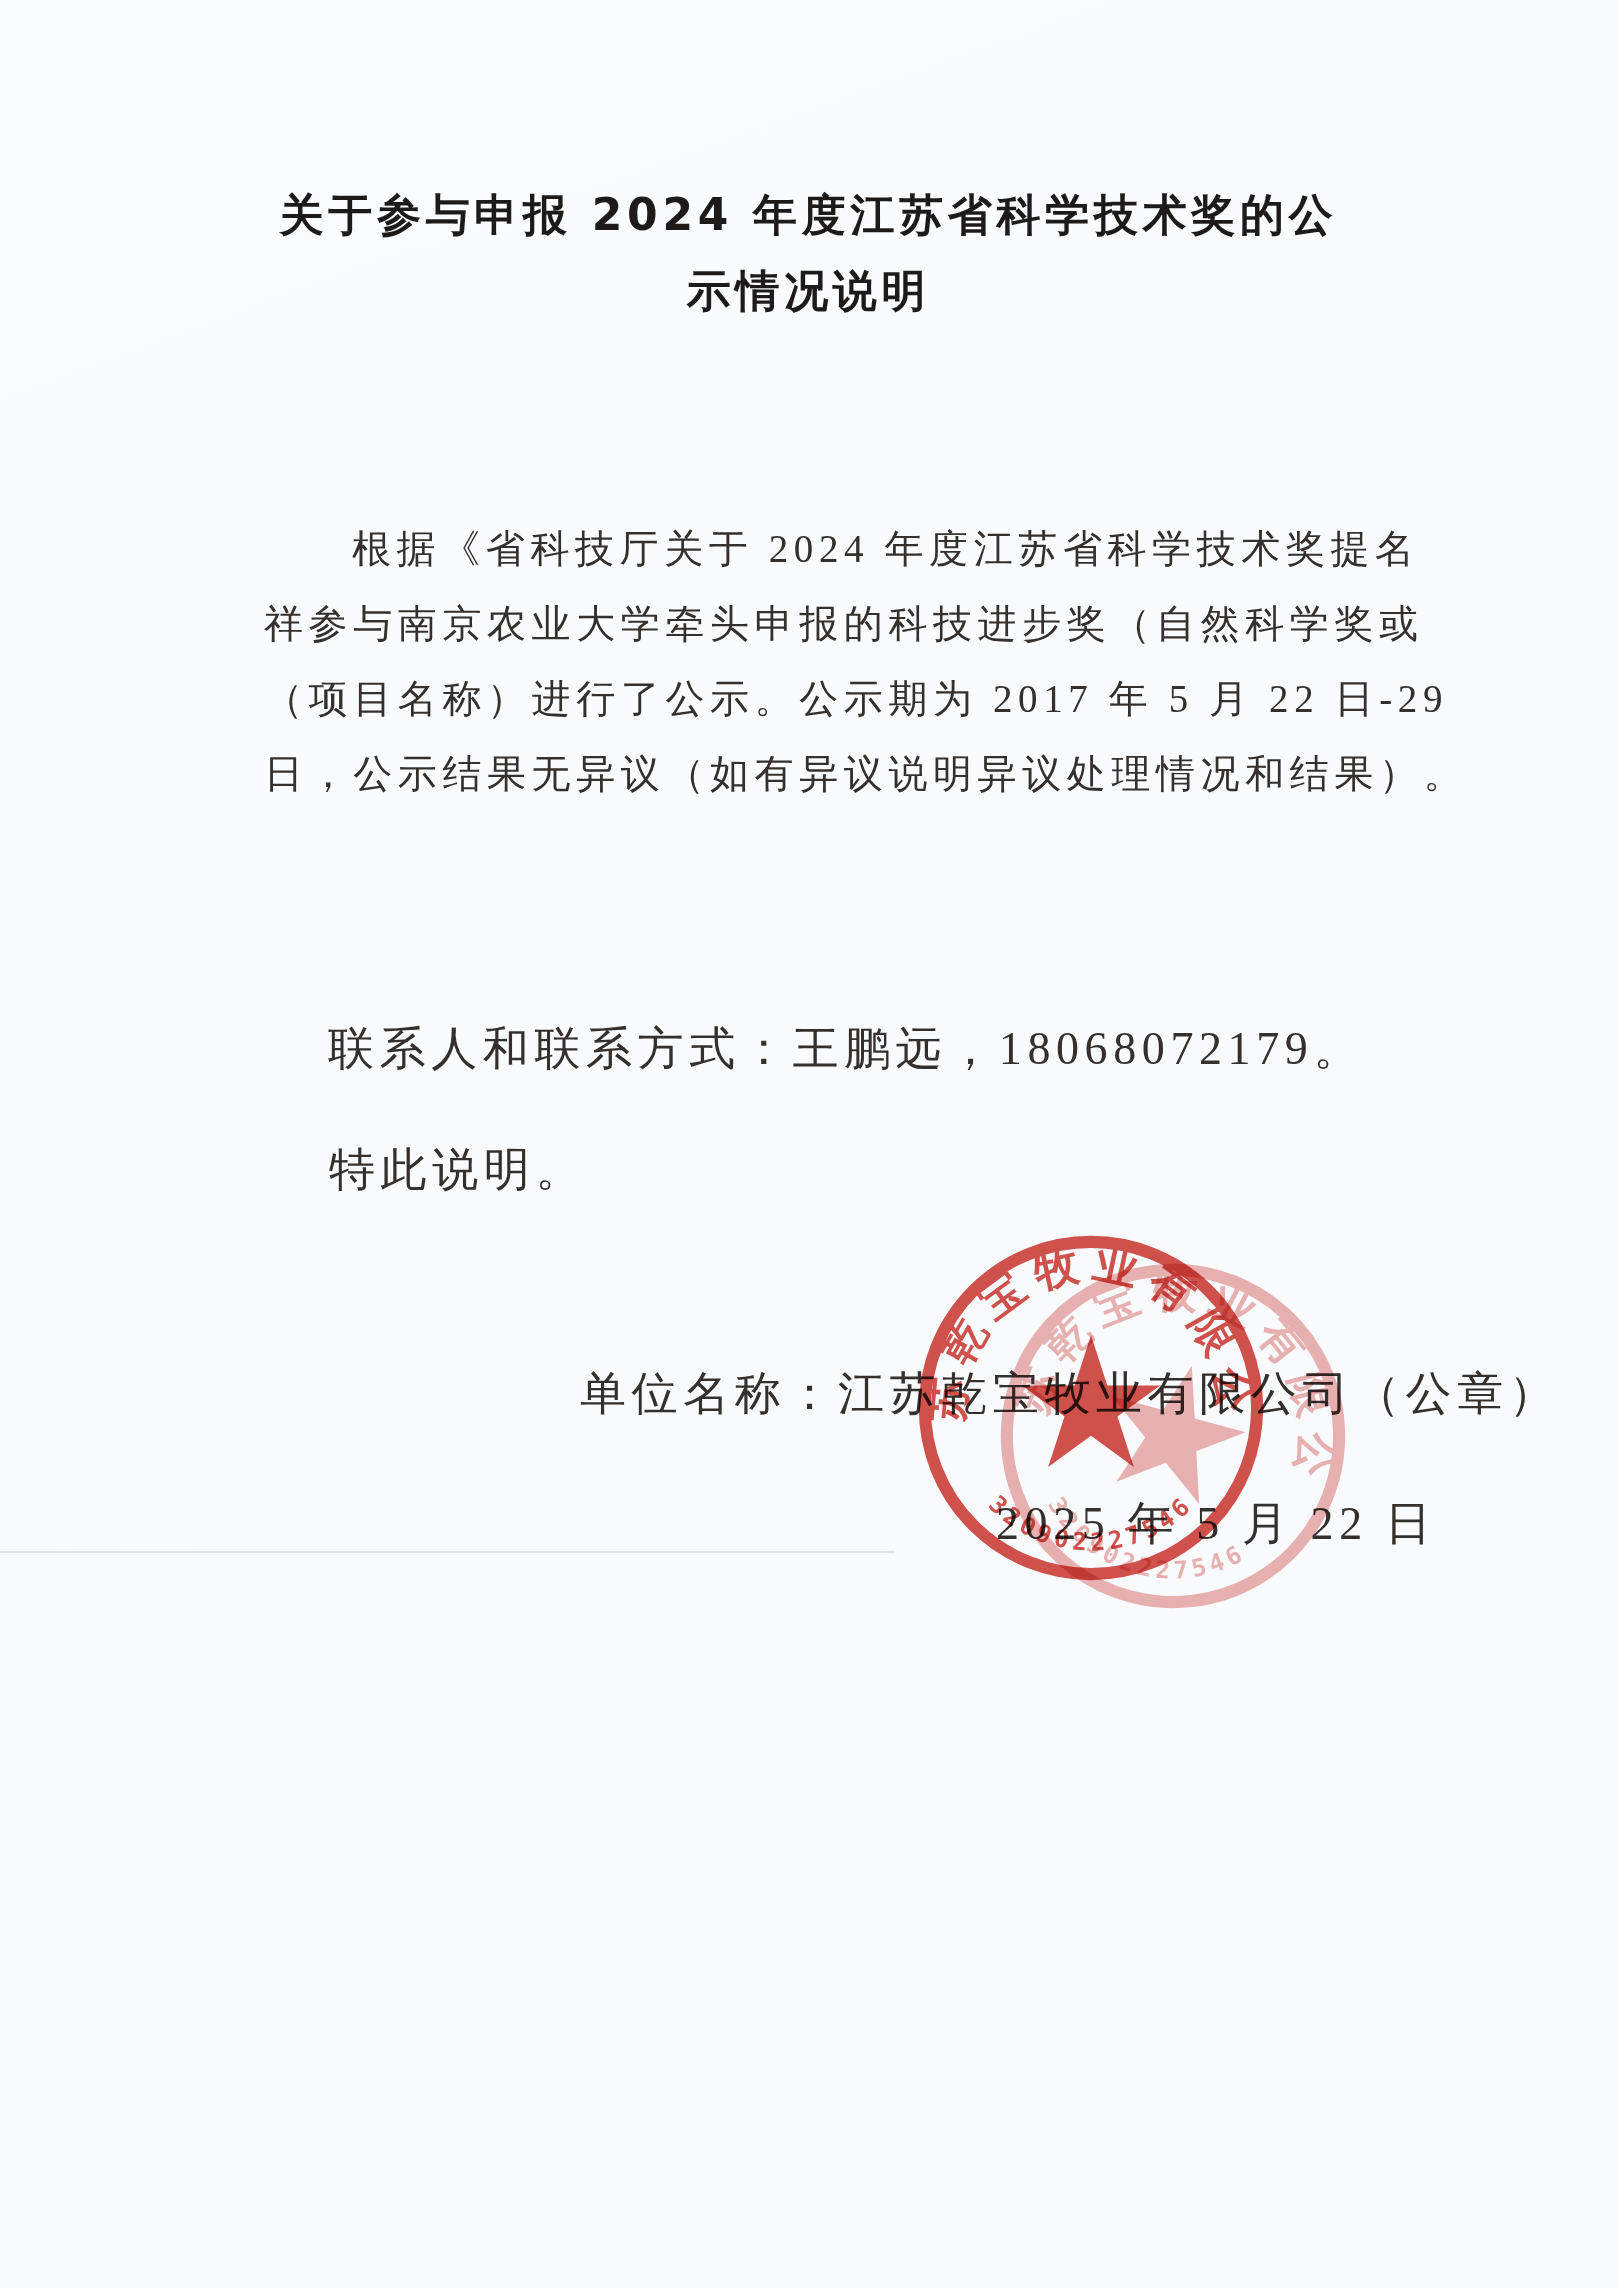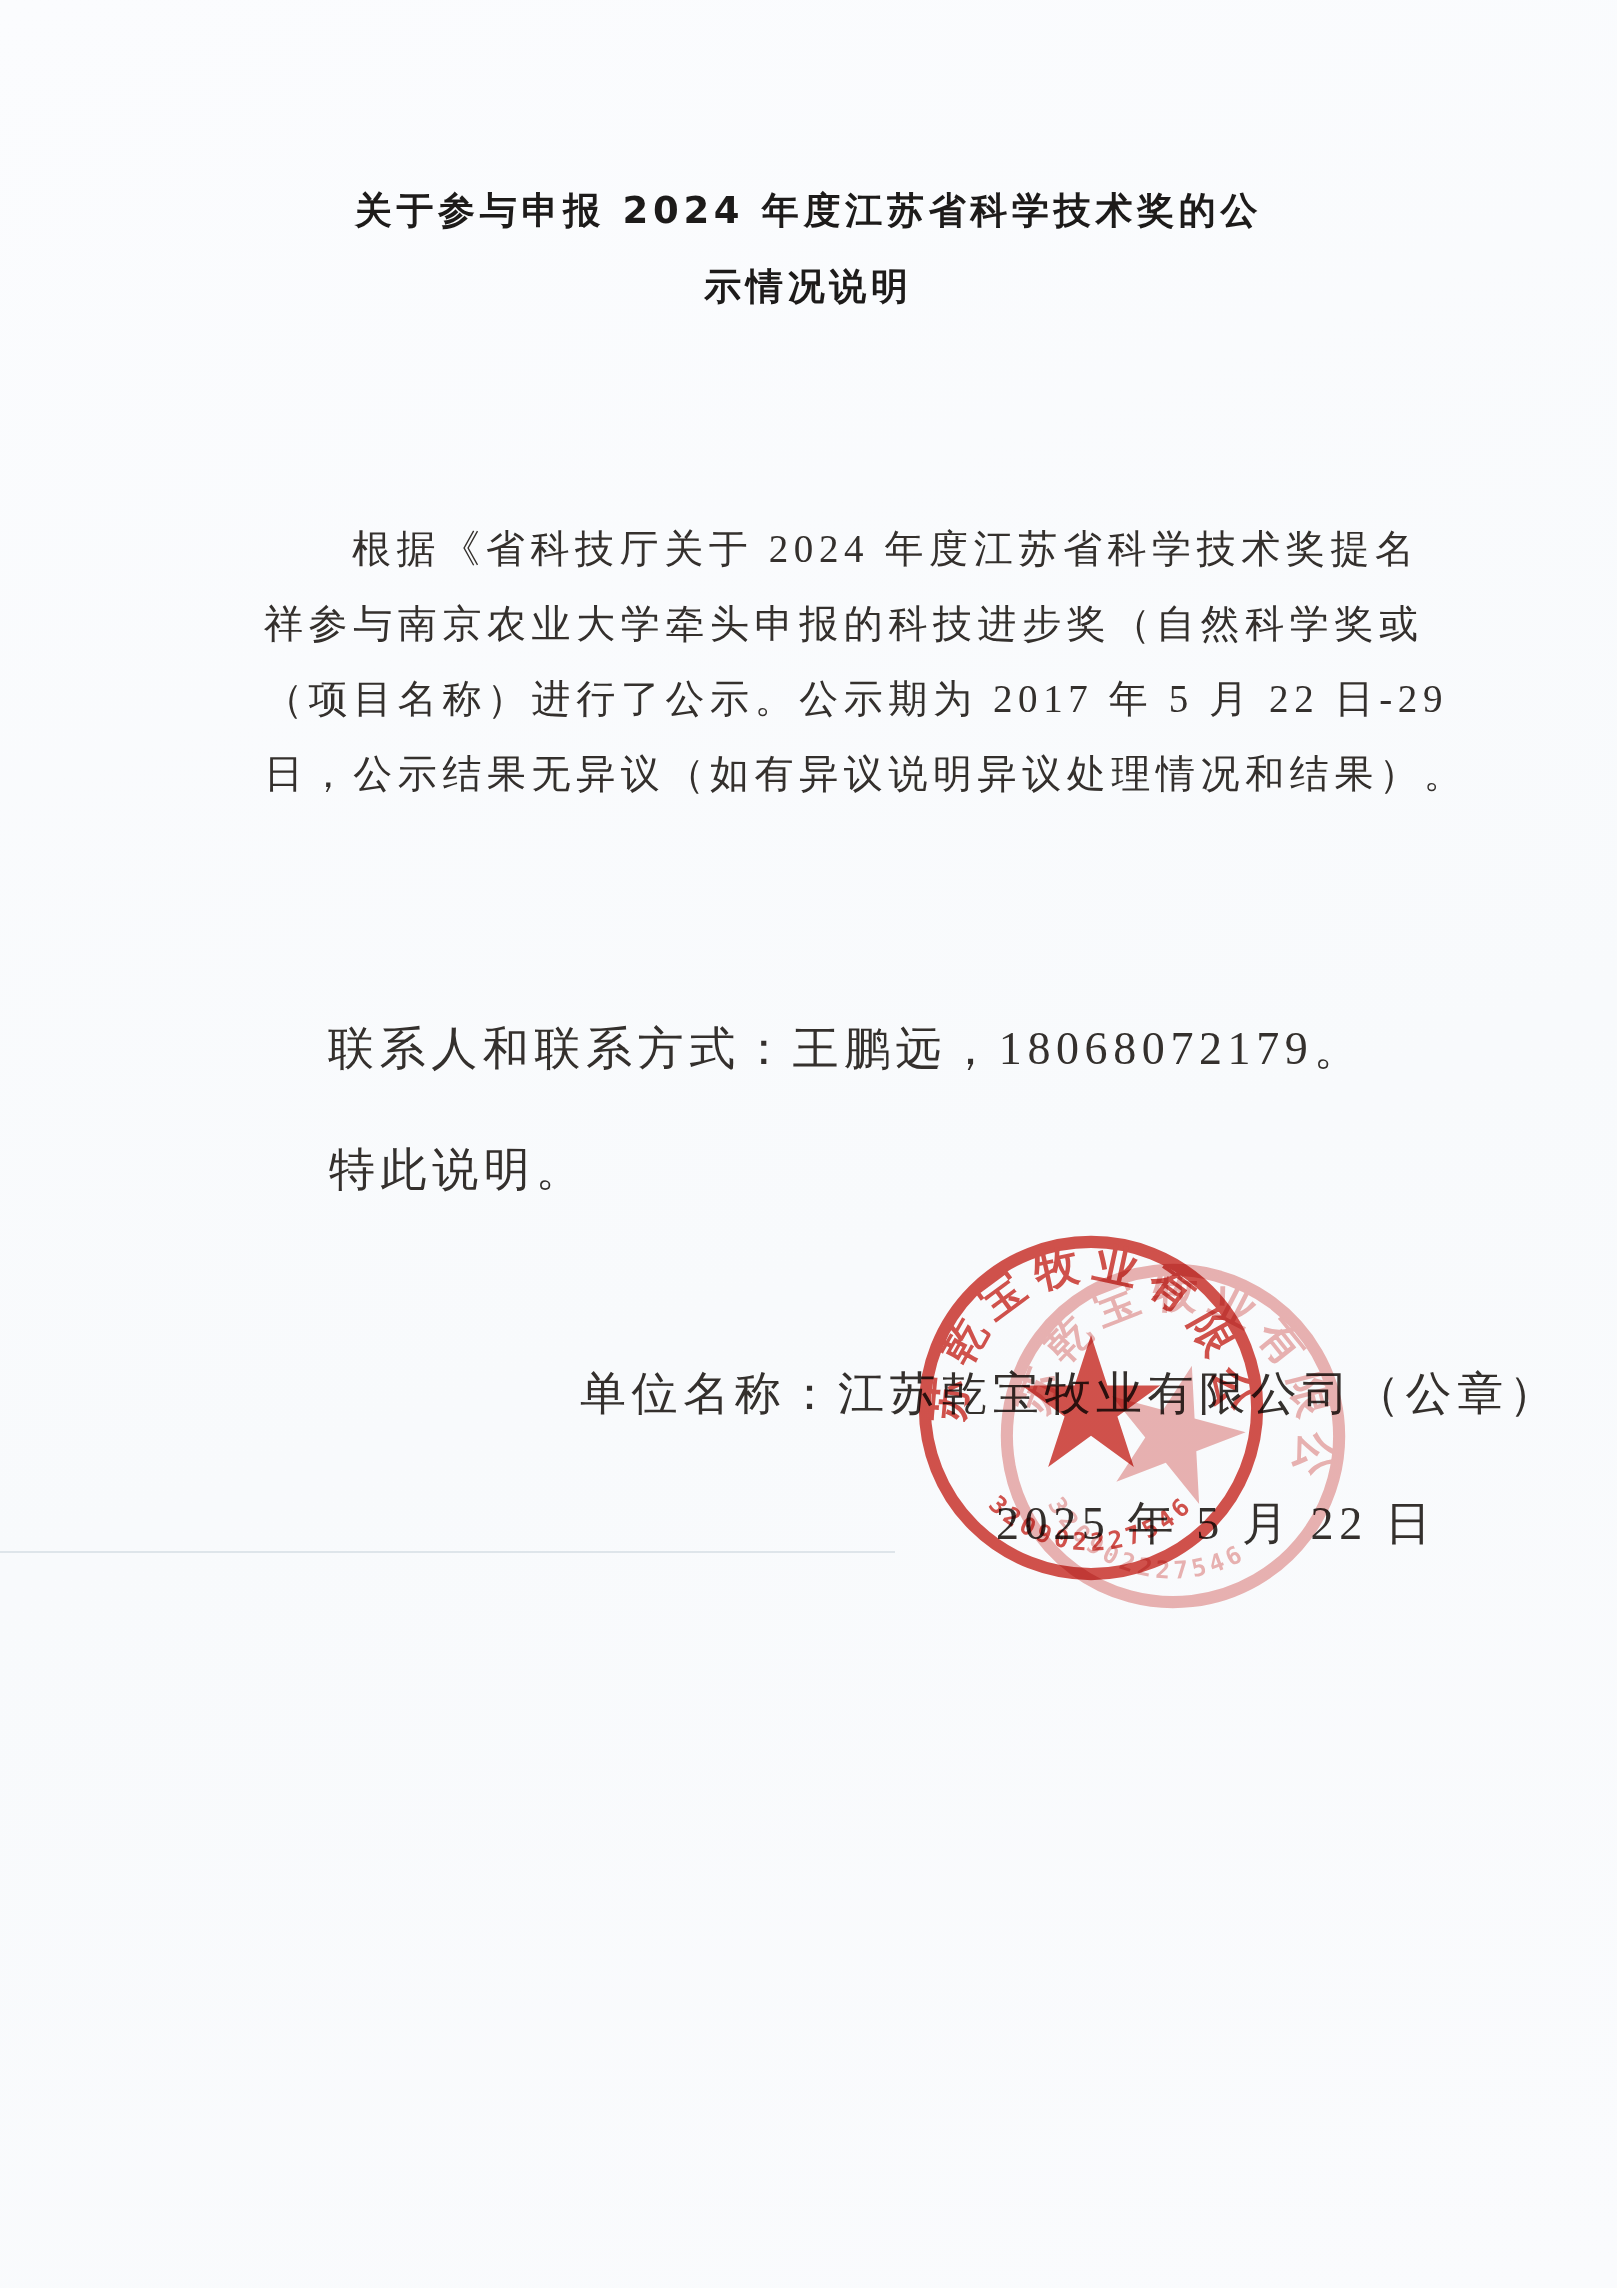--- a/index.html
+++ b/index.html
@@ -13,21 +13,21 @@
     overflow: hidden;
     color: #2e2b29;
     font-family: "Liberation Serif", "DejaVu Serif", serif;
   }
   .title-line {
     position: absolute;
     left: 0; width: 100%;
     text-align: center;
     font-family: "DejaVu Sans", "Liberation Sans", sans-serif;
     font-weight: bold;
-    font-size: 37px;
+    font-size: 44px;
     letter-spacing: 4.7px;
     color: #1d1b1a;
     white-space: nowrap;
   }
   .title-1 { top: 186px; }
   .title-2 { top: 262px; }
 
   .body-block {
     position: absolute;
     left: 244px;

